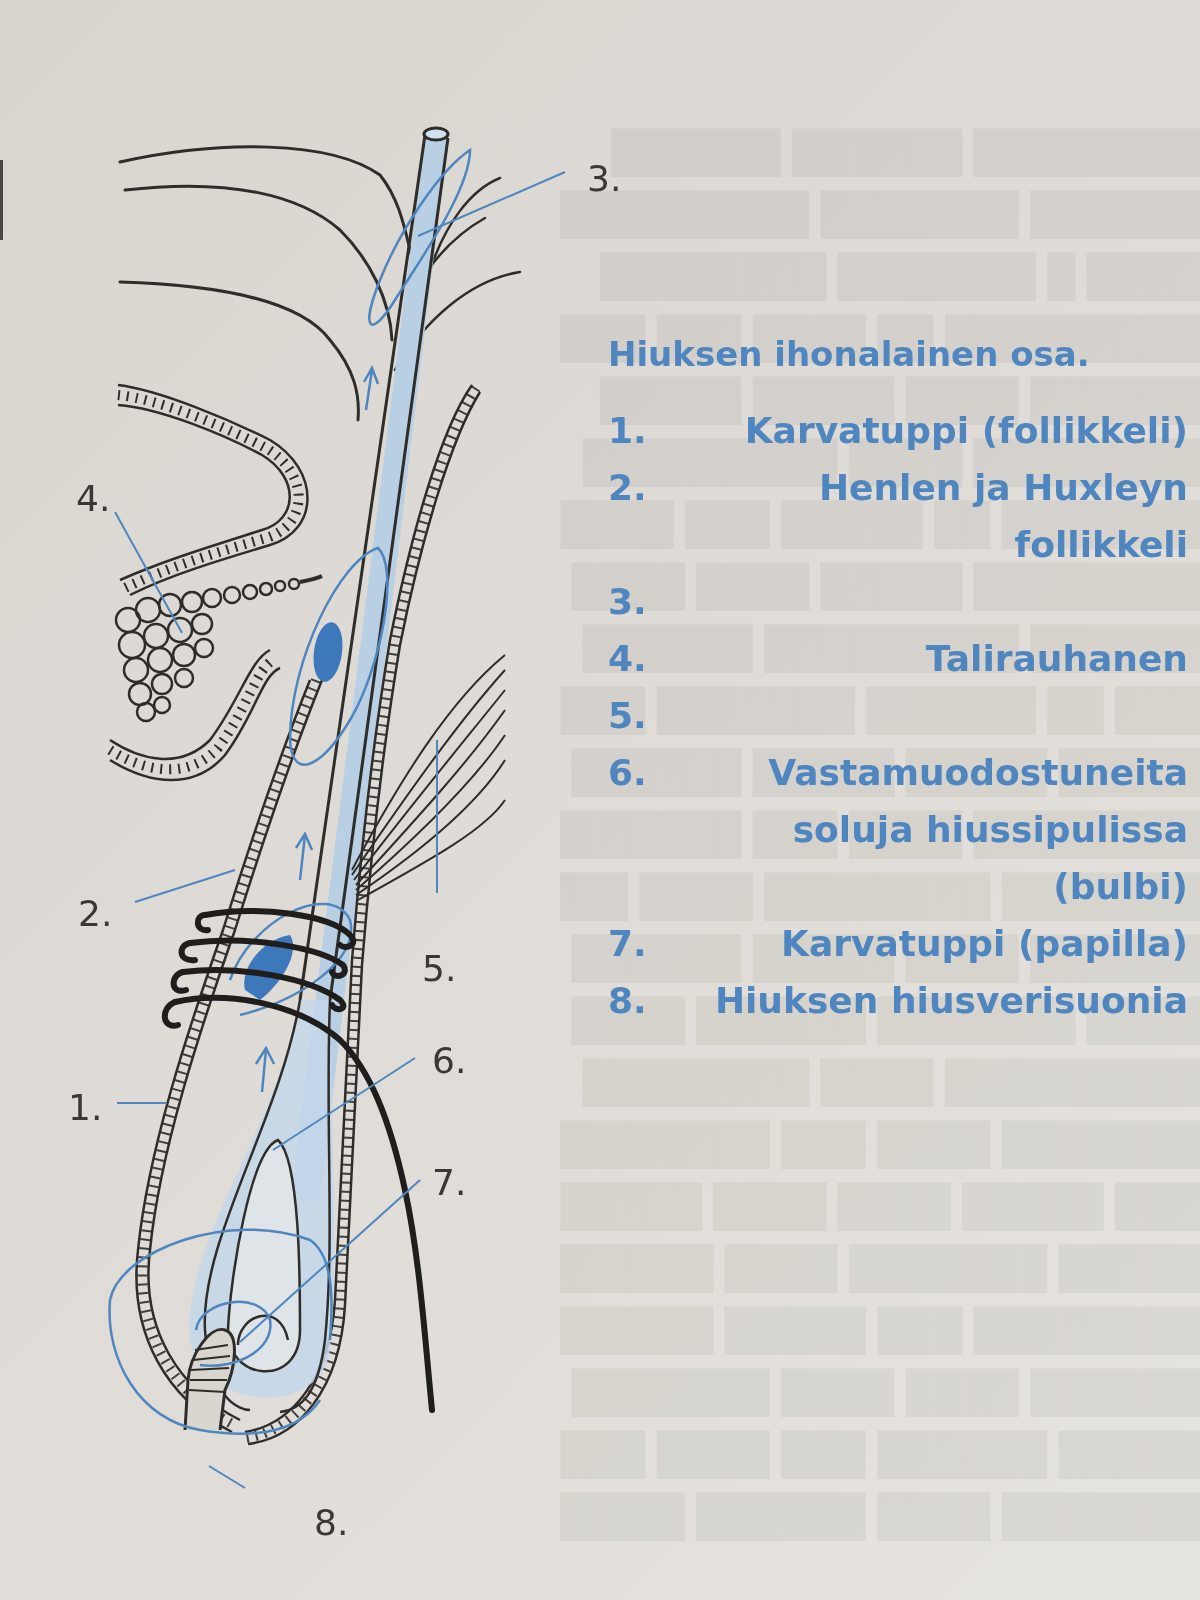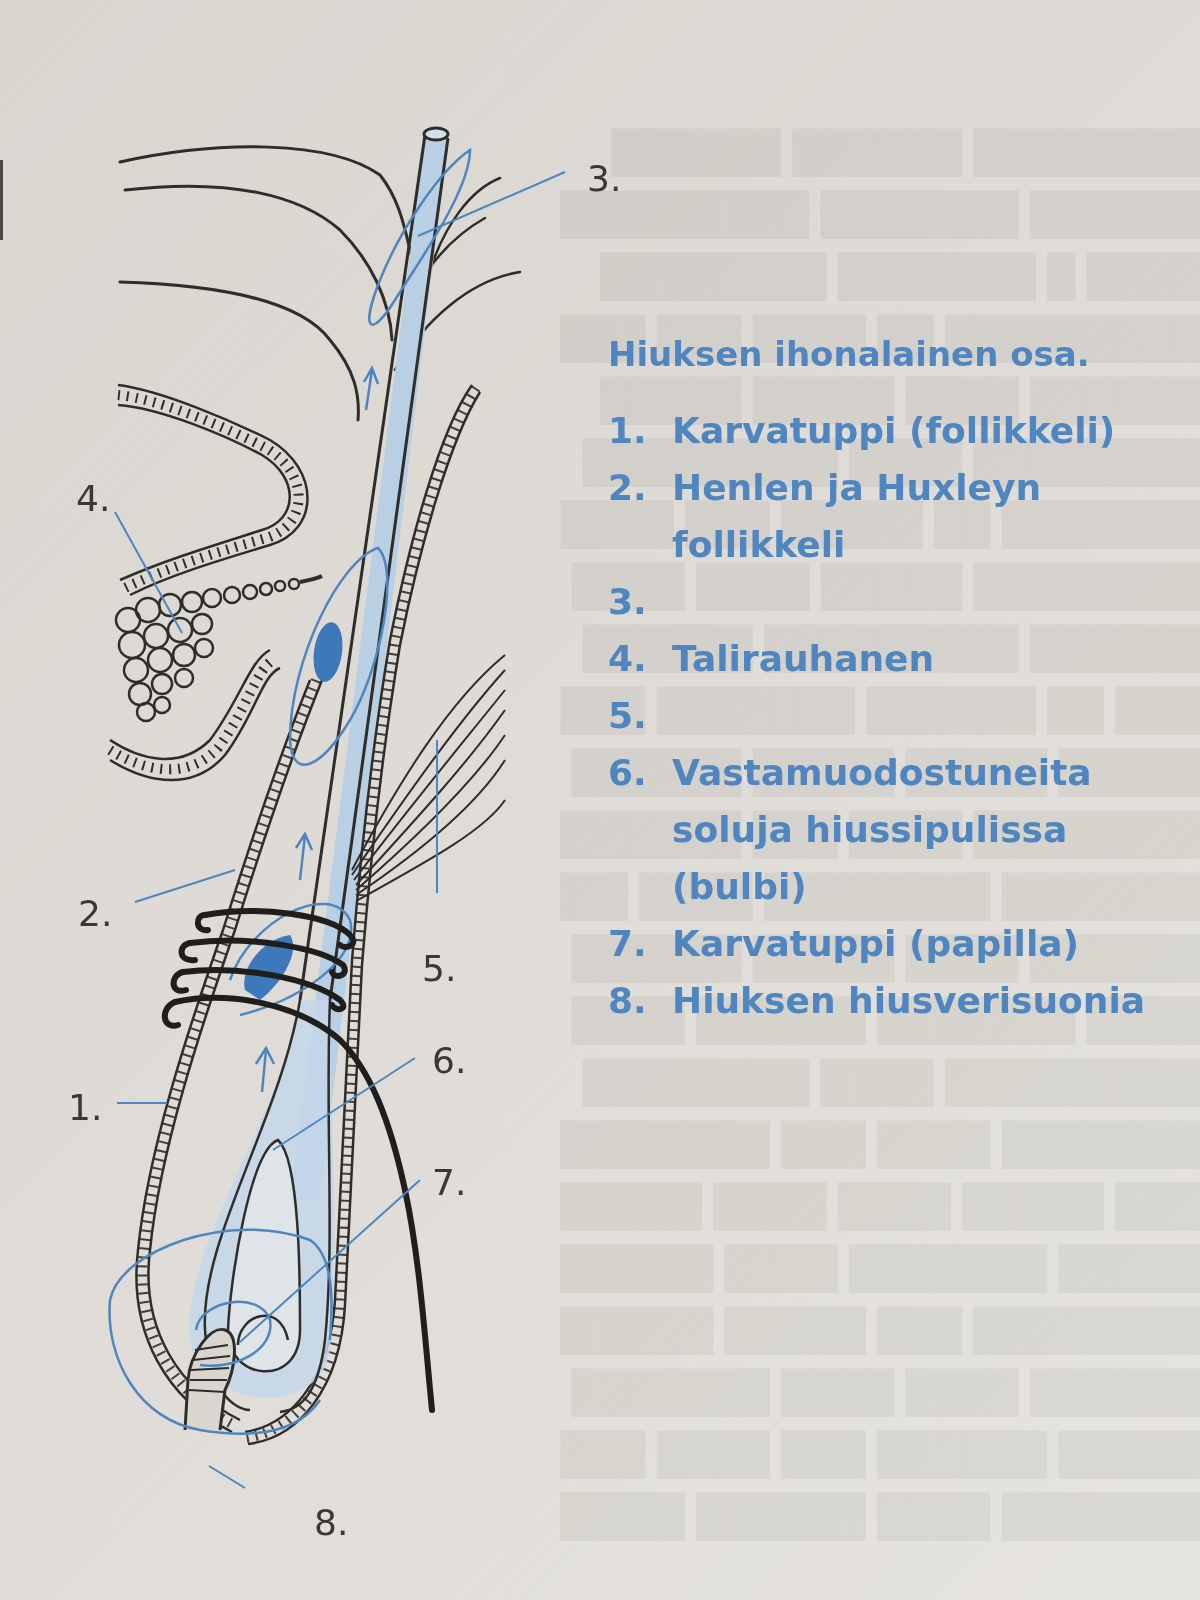--- a/index.html
+++ b/index.html
@@ -75,20 +75,21 @@
       font-size: 36px;
       line-height: 57px;
     }
     .legend-num {
       width: 64px;
       flex: 0 0 64px;
     }
     .legend-text {
       flex: 1;
       white-space: pre-line;
+      text-align: right;
     }
   </style>
 </head>
 <body>
 
 <div class="page-edge"></div>
 
 <div class="showthrough">████████ ██████ ██████
 ██████ ███████ ██████████
 ████ █ ███████ ████████

